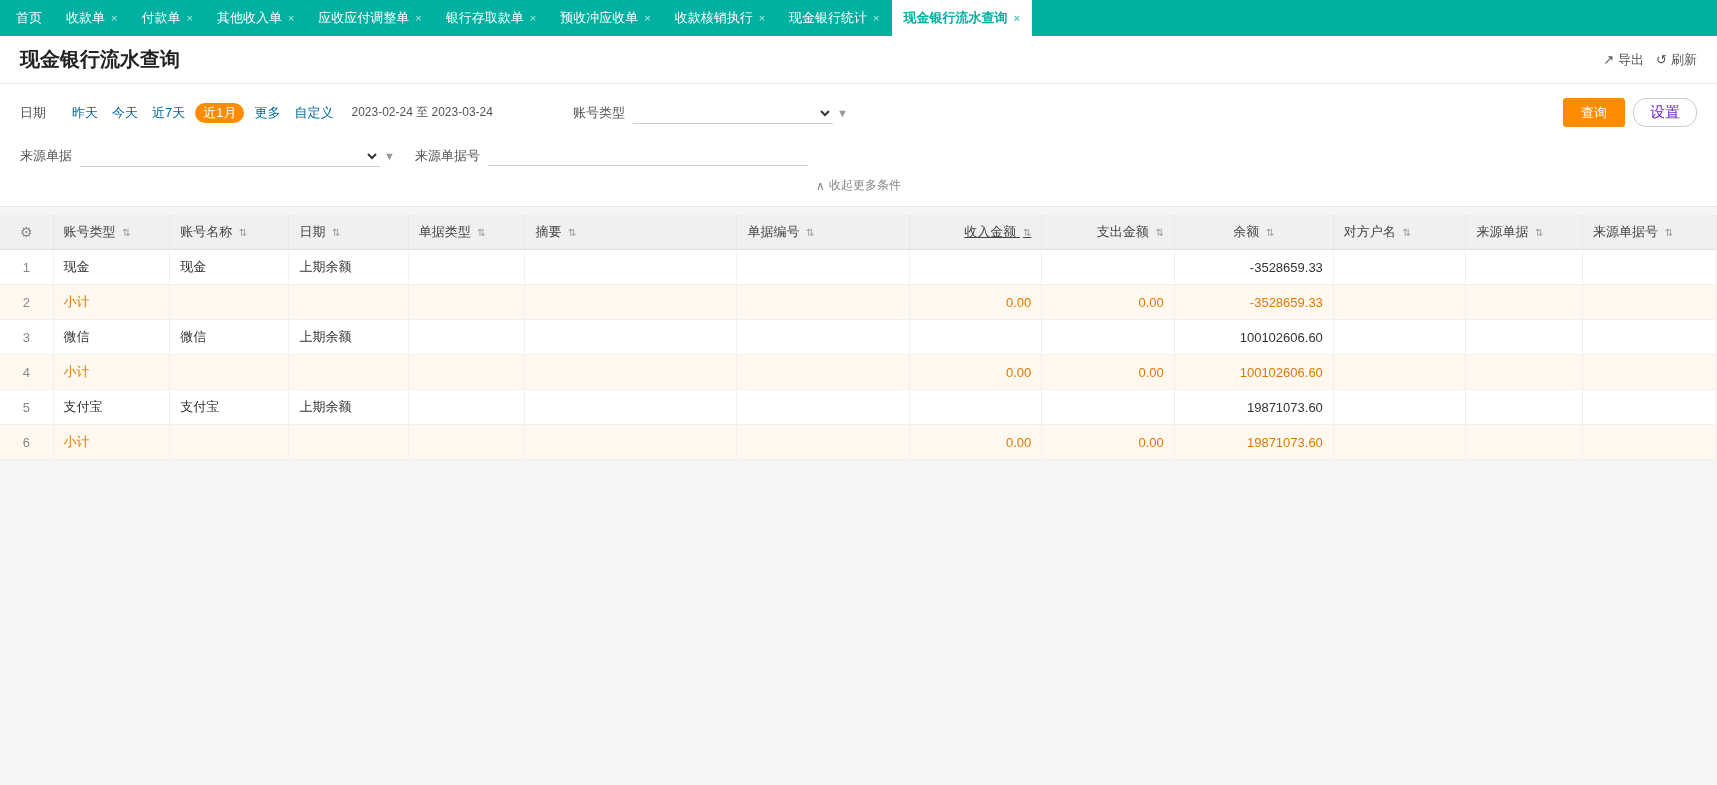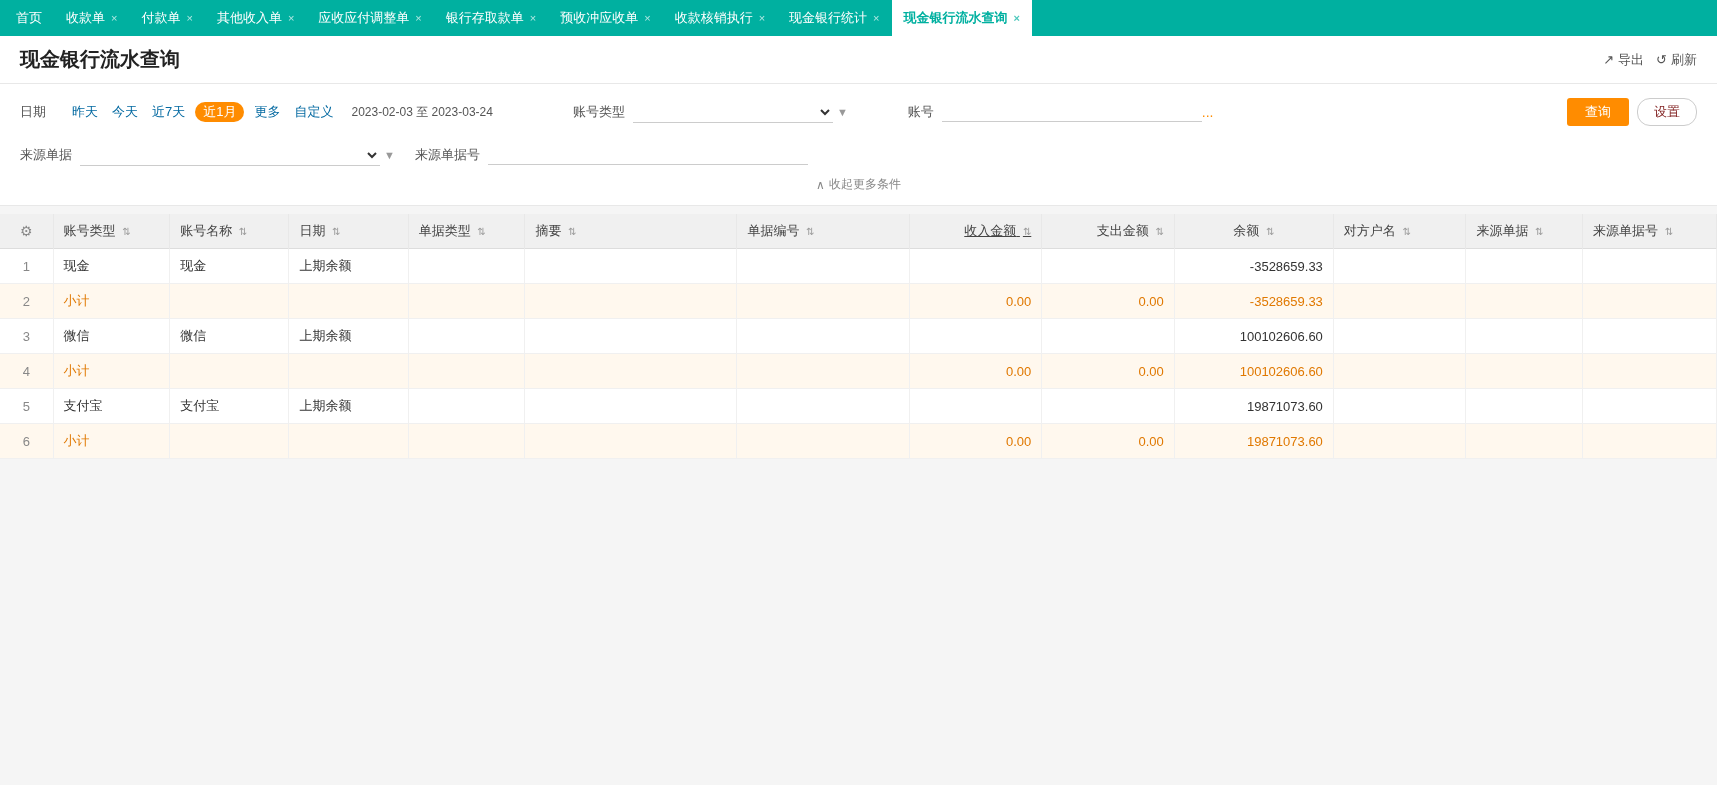--- a/index.html
+++ b/index.html
@@ -160,26 +160,26 @@
       background: #ff8c00;
       color: #fff;
       border: none;
       padding: 5px 18px;
       border-radius: 3px;
       cursor: pointer;
       font-size: 13px;
     }
     .btn-setting {
       background: #fff;
-      color: #7f1d1d;
+      color: #6d28d9;
       border: 1px solid #ccc;
       padding: 4px 16px;
       border-radius: 13px;
       cursor: pointer;
-      font-size: 13px;
+      font-size: 15px;
     }
     .three-dots {
       color: #ff8c00;
       font-size: 14px;
       cursor: pointer;
       margin-right: 8px;
     }
     .source-row {
       display: flex;
       align-items: center;
@@ -306,35 +306,30 @@
   <div class="filter-row">
     <span class="filter-label">日期</span>
     <div class="date-shortcuts">
       <span class="date-btn">昨天</span>
       <span class="date-btn">今天</span>
       <span class="date-btn">近7天</span>
       <span class="date-btn active">近1月</span>
       <span class="date-btn">更多</span>
       <span class="date-btn">自定义</span>
     </div>
-    <span class="date-range">2023-02-03 至 2023-03-24</span>
+    <span class="date-range">2023-02-24 至 2023-03-24</span>
 
     <div class="filter-field" style="margin-left:80px;">
       <span class="filter-field-label">账号类型</span>
       <select class="filter-select">
         <option value=""></option>
       </select>
       <span class="dropdown-arrow">▼</span>
     </div>
 
-    <div class="filter-field" style="margin-left:60px;">
-      <span class="filter-field-label">账号</span>
-      <input class="filter-input" type="text" style="">
-      <span class="three-dots">...</span>
-    </div>
 
     <div class="filter-actions">
       <button class="btn-query">查询</button>
       <button class="btn-setting">设置</button>
     </div>
   </div>
 
   <div style="display:flex; align-items:center; margin-bottom:8px; padding-left:48px;">
     
   </div>

